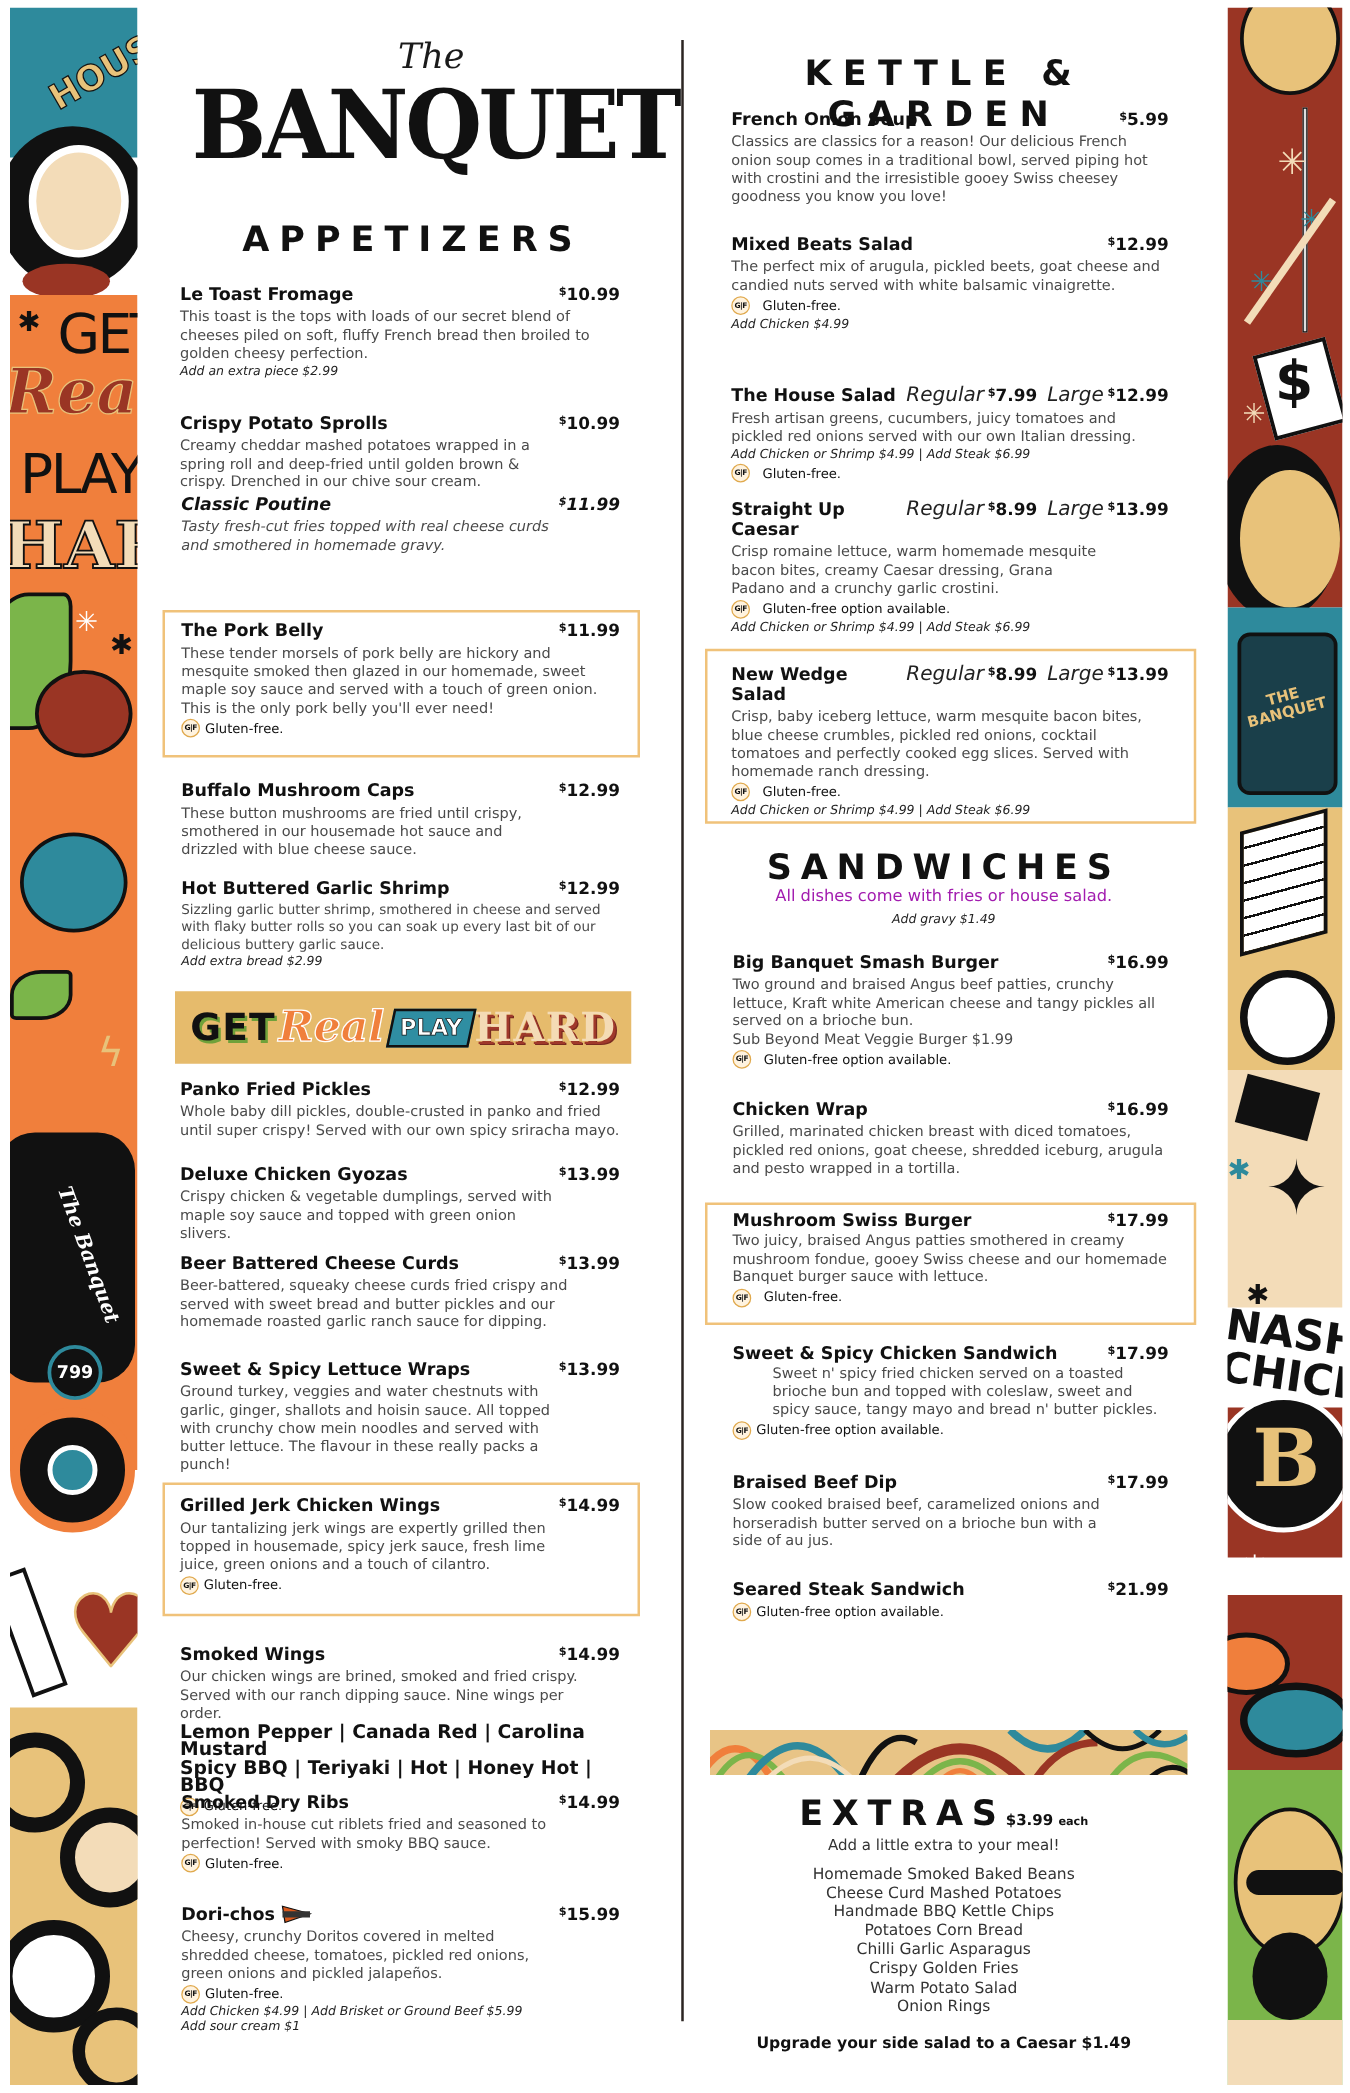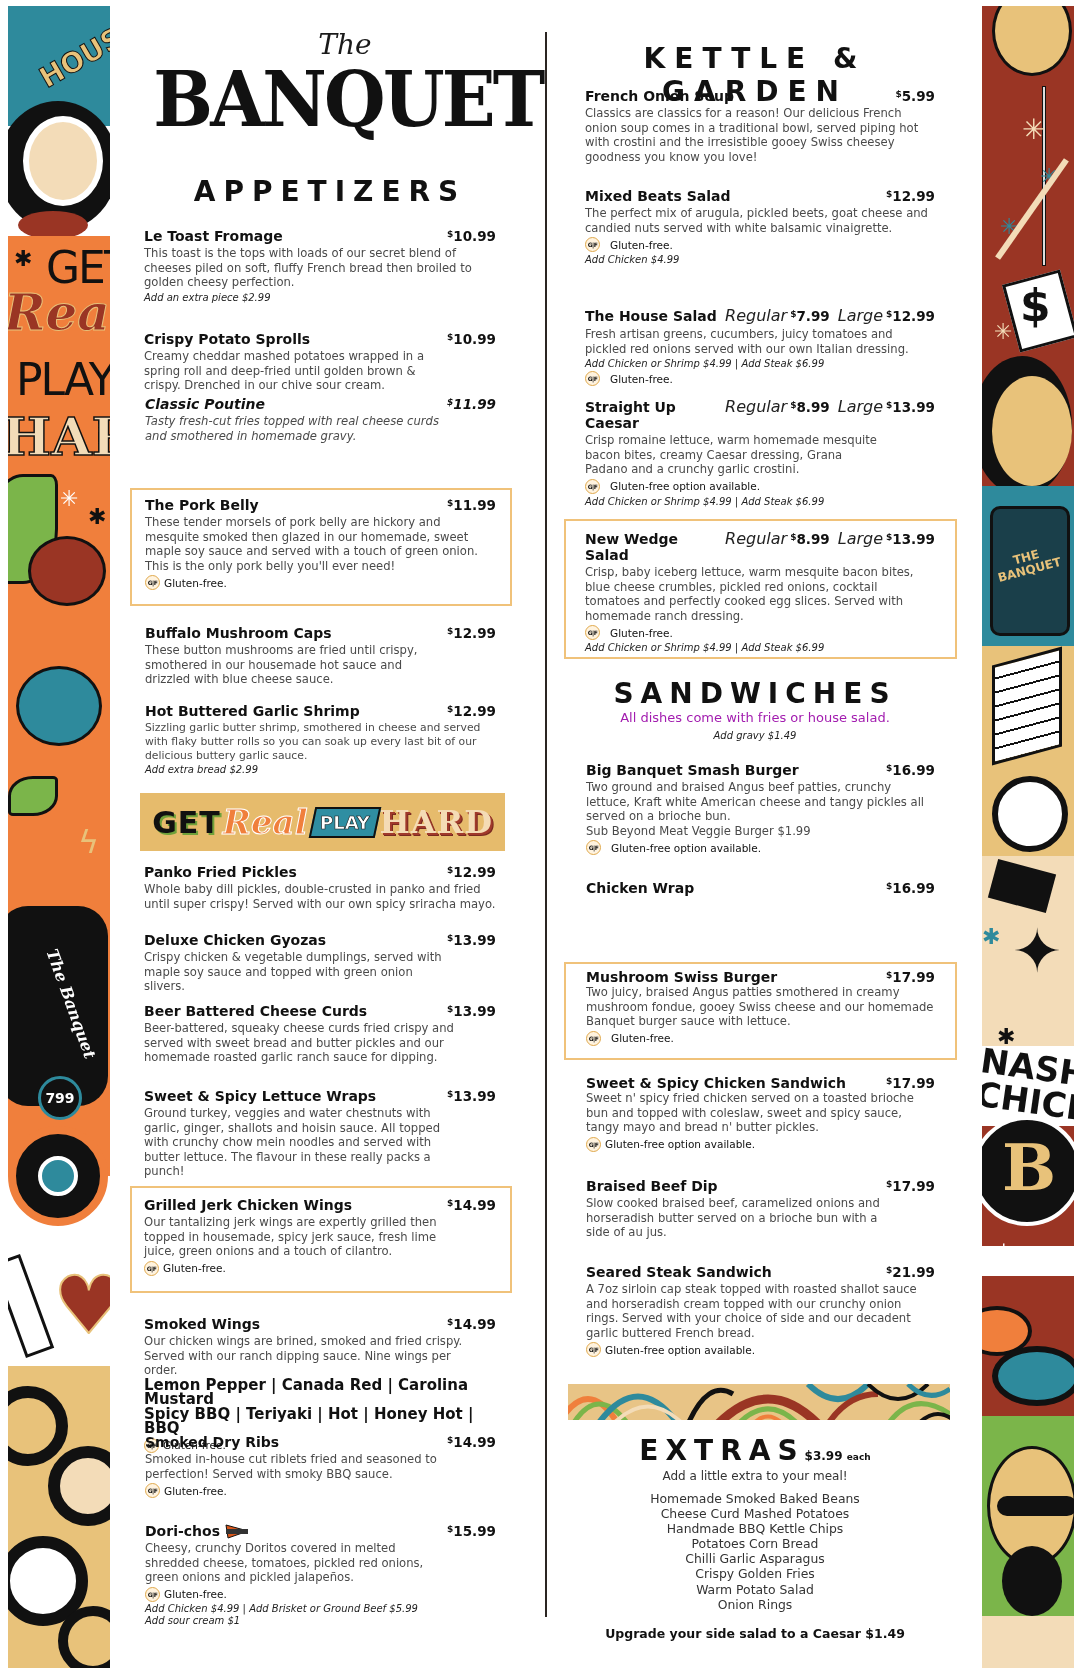--- a/index.html
+++ b/index.html
@@ -394,61 +394,61 @@
       <span class="gf-badge">G|F</span>
       <span>Gluten-free option available.</span>
     </div>
 </div>
 
 <div class="item" style="left:586px;top:880px;width:349px;">
   <div class="item-head">
       <span class="item-name">Chicken Wrap</span>
       <span class="item-price"><span class="cur">$</span><span>16.99</span></span>
     </div>
+  <div class="item-desc">Grilled, marinated chicken breast with diced tomatoes, pickled red onions, goat cheese, shredded iceburg, arugula and pesto wrapped in a tortilla.</div>
 </div>
 
 <div class="highlight" style="left:564px;top:962px;width:393px;height:98px;"></div>
 <div class="item" style="left:586px;top:969px;width:349px;">
   <div class="item-head">
       <span class="item-name">Mushroom Swiss Burger</span>
       <span class="item-price"><span class="cur">$</span><span>17.99</span></span>
     </div>
   <div class="item-desc" style="margin-top:0;">Two juicy, braised Angus patties smothered in creamy mushroom fondue, gooey Swiss cheese and our homemade Banquet burger sauce with lettuce.</div>
   <div class="gf spaced">
       <span class="gf-badge">G|F</span>
       <span>Gluten-free.</span>
     </div>
 </div>
 
 <div class="item" style="left:586px;top:1075px;width:349px;">
   <div class="item-head">
       <span class="item-name">Sweet &amp; Spicy Chicken Sandwich</span>
       <span class="item-price"><span class="cur">$</span><span>17.99</span></span>
     </div>
-  <div class="item-desc" style="margin-top:0;">Sweet n' spicy fried chicken served on a toasted brioche bun and topped with coleslaw, sweet and spicy sauce, tangy mayo and bread n' butter pickles.</div>
+  <div class="item-desc" style="margin-top:0;margin-left:32px;">Sweet n' spicy fried chicken served on a toasted brioche bun and topped with coleslaw, sweet and spicy sauce, tangy mayo and bread n' butter pickles.</div>
   <div class="gf">
       <span class="gf-badge">G|F</span>
       <span>Gluten-free option available.</span>
     </div>
 </div>
 
 <div class="item" style="left:586px;top:1178px;width:349px;">
   <div class="item-head">
       <span class="item-name">Braised Beef Dip</span>
       <span class="item-price"><span class="cur">$</span><span>17.99</span></span>
     </div>
   <div class="item-desc" style="width:310px;">Slow cooked braised beef, caramelized onions and horseradish butter served on a brioche bun with a side of au jus.</div>
 </div>
 
 <div class="item" style="left:586px;top:1264px;width:349px;">
   <div class="item-head">
       <span class="item-name">Seared Steak Sandwich</span>
       <span class="item-price"><span class="cur">$</span><span>21.99</span></span>
     </div>
-  <div class="item-desc">A 7oz sirloin cap steak topped with roasted shallot sauce and horseradish cream topped with our crunchy onion rings. Served with your choice of side and our decadent garlic buttered French bread.</div>
   <div class="gf">
       <span class="gf-badge">G|F</span>
       <span>Gluten-free option available.</span>
     </div>
 </div>
 
 <div class="swirl">
   <svg width="382" height="36" viewBox="0 0 382 36">
     <rect width="382" height="36" fill="#e8c486"></rect>
     <path d="M-10 40 Q20 -10 50 40" stroke="#f07f3c" stroke-width="6" fill="none"></path>

